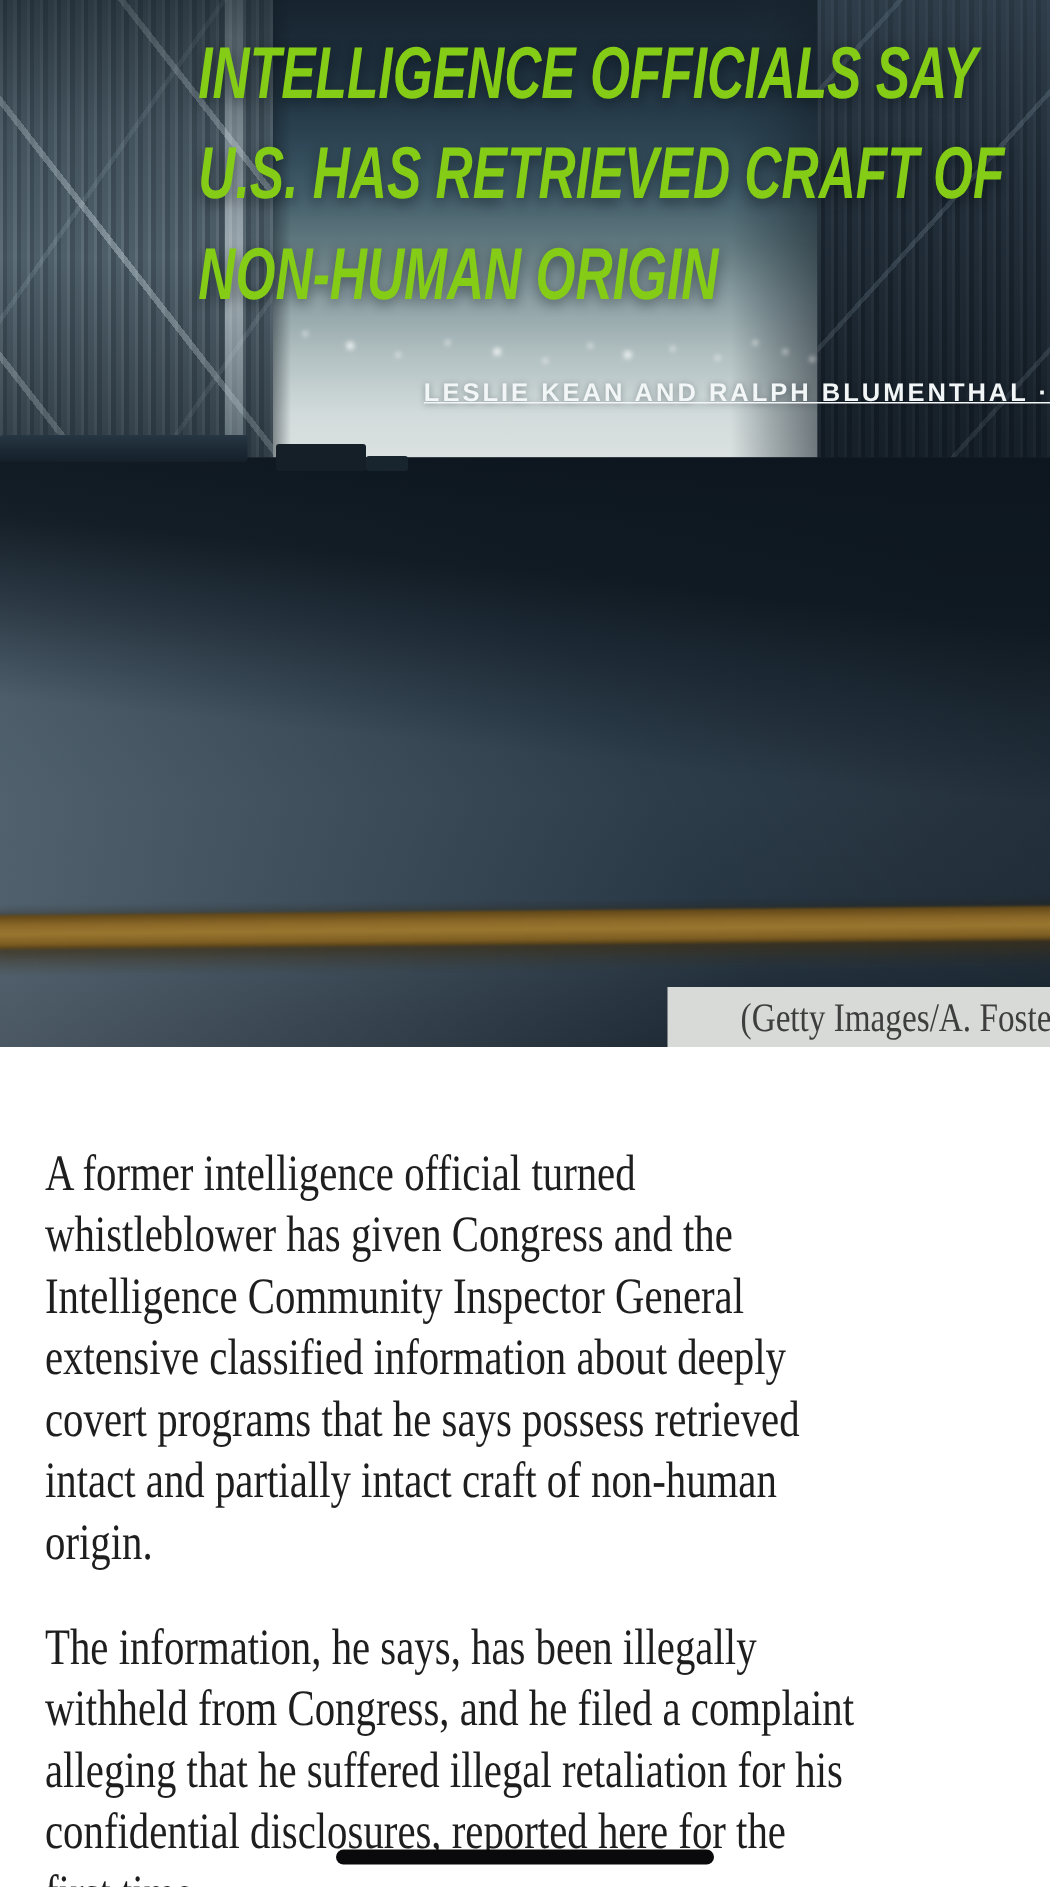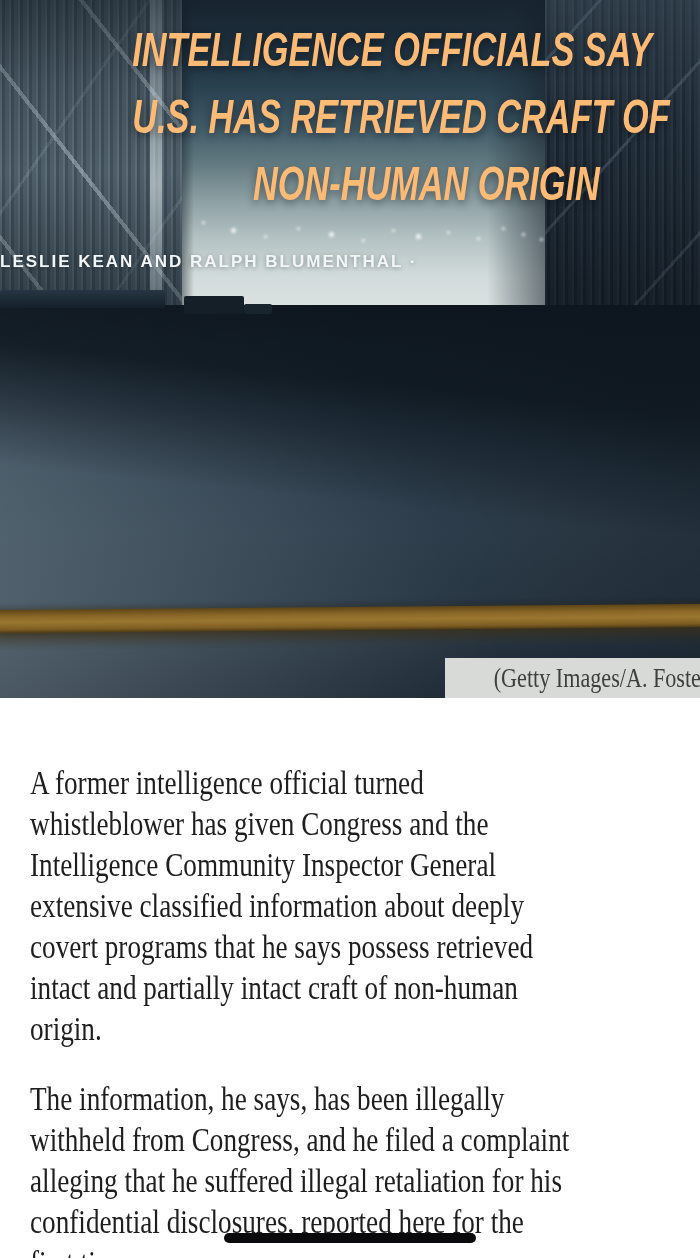--- a/index.html
+++ b/index.html
@@ -87,27 +87,27 @@
   .credit-box {
     position:absolute; right:0; bottom:0; width:255px; height:40px;
     background:#d8dad8; text-align:right; line-height:40px; padding-right:12px;
     white-space:nowrap; overflow:visible;
   }
   .credit-text {
     display:inline-block; font-family:"Liberation Serif", serif; font-size:27px; color:#3e3e3e;
     transform:scaleX(.82); transform-origin:100% 50%; white-space:nowrap;
   }
 
-  .hero-title { position:absolute; top:16px; left:0; width:100%; text-align:right; color:#fdba74;padding-left:32px; }
+  .hero-title { position:absolute; top:16px; left:0; width:100%; text-align:left; color:#84cc16;padding-left:32px; }
   .title-line {
     font-weight:700; font-style:italic; font-size:49px; line-height:67px;
     transform:scaleX(.70); transform-origin:50% 50%; white-space:nowrap;
     text-shadow:0 3px 10px rgba(5,12,18,.45);
   }
-  .hero-byline { position:absolute; top:246px; left:0; width:100%; text-align:left; color:#f3f6f6; }
+  .hero-byline { position:absolute; top:246px; left:0; width:100%; text-align:right; color:#f3f6f6;text-decoration:underline; }
   .byline-line {
     font-weight:700; font-size:17px; letter-spacing:2px; line-height:32px; white-space:nowrap;
     text-shadow:0 1px 4px rgba(10,20,28,.35);
   }
 
   
   .article { padding:64px 0 0 30px; background:#ffffff; }
   .para + .para { margin-top:29px; }
   .p-line {
     font-family:"Liberation Serif", serif; font-size:34px; line-height:41px; color:#1e1e1e;

